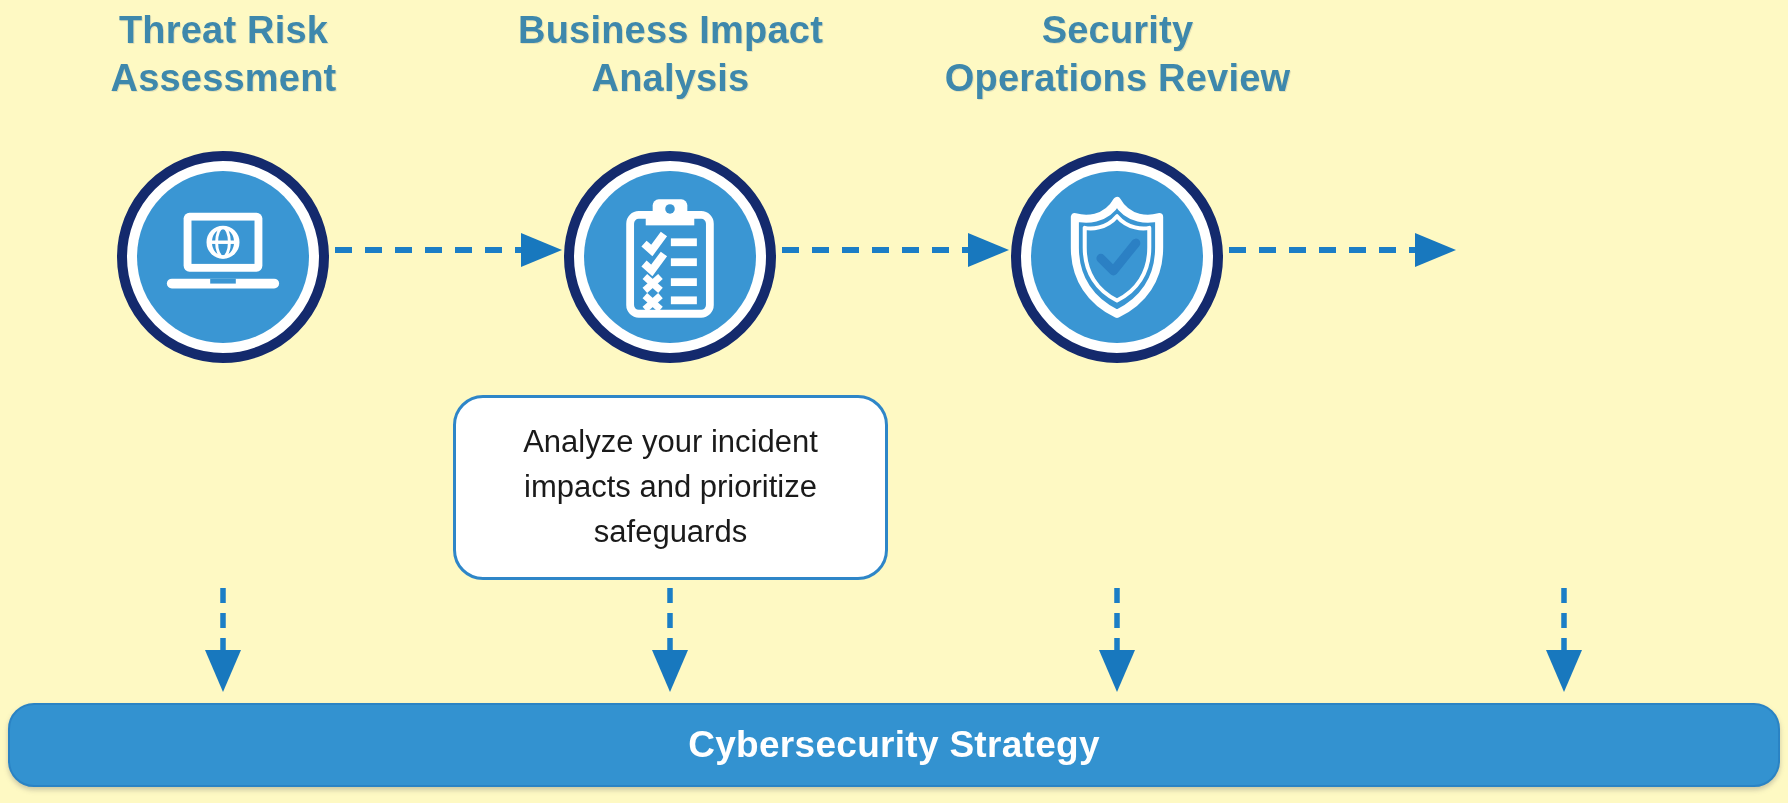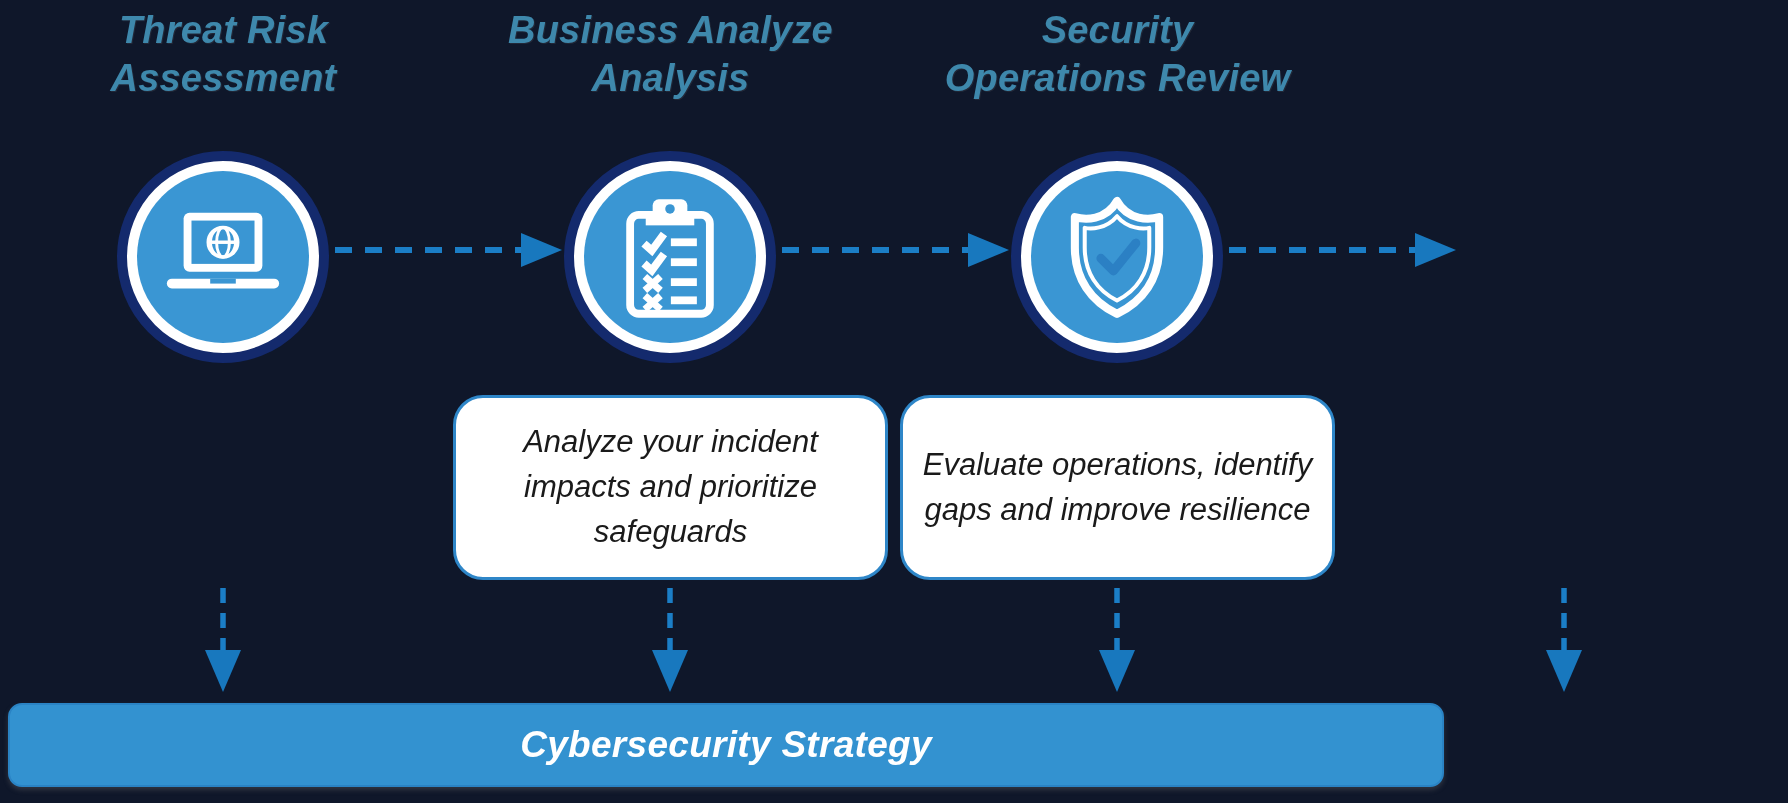--- a/index.html
+++ b/index.html
@@ -1,19 +1,18 @@
 <!DOCTYPE html>
 <html><head>
 <meta charset="utf-8">
 <style>
   html,body{margin:0;padding:0;background:#ffffff;}
   .canvas{
-    position:relative;width:1788px;height:803px;background:#0f172a;overflow:hidden;
+    position:relative;width:1788px;height:803px;background:#fef9c3;overflow:hidden;
     font-family:"Liberation Sans", sans-serif;
-    font-style:italic;
   }
   .col{position:absolute;top:0;width:447px;height:100%;}
   .col0{left:0;} .col1{left:447px;} .col2{left:894px;} .col3{left:1341px;}
 
   .step-title{
     position:absolute;left:0;right:0;top:6px;height:98px;
     display:flex;align-items:center;justify-content:center;
     text-align:center;font-size:38px;font-weight:bold;color:#3E88AC;
     line-height:1.26;white-space:pre-line;letter-spacing:0.2px;
     text-shadow:1px 1px 0 rgba(120,120,120,0.18);
@@ -34,23 +33,23 @@
   .va0{left:201px;} .va1{left:648px;} .va2{left:1095px;} .va3{left:1542px;}
 
   .desc-box{
     position:absolute;top:395px;left:6px;width:435px;height:185px;
     box-sizing:border-box;border:3px solid #2E86C8;border-radius:30px;
     background:#ffffff;display:flex;align-items:center;justify-content:center;
     text-align:center;font-size:31px;color:#1A1A1A;line-height:1.45;
     padding:0 16px;
   }
   .footer-bar{
-    position:absolute;left:8px;top:703px;width:1436px;height:84px;
+    position:absolute;left:8px;top:703px;width:1772px;height:84px;
     box-sizing:border-box;background:#3392D0;border:2px solid #2A83C4;
-    border-radius:14px;display:flex;align-items:center;justify-content:center;
+    border-radius:26px;display:flex;align-items:center;justify-content:center;
     box-shadow:0 3px 5px rgba(110,110,110,0.35);
   }
   .footer-label{color:#ffffff;font-weight:bold;font-size:37px;letter-spacing:0.3px;}
 </style>
 </head>
 <body>
 
 <div class="canvas">
 
   <div class="col col0">
@@ -66,21 +65,21 @@
           <ellipse cx="65" cy="35" rx="6.5" ry="15" fill="none" stroke="#ffffff" stroke-width="3"></ellipse>
           <ellipse cx="65" cy="35" rx="12.5" ry="15" fill="none" stroke="#ffffff" stroke-width="2.5"></ellipse>
           <rect x="8" y="72" width="114" height="10" rx="5" fill="#ffffff"></rect>
           <rect x="52" y="72" width="26" height="5" fill="#3A96D3"></rect>
         </svg>
       </div>
     </div>
   </div>
 
   <div class="col col1">
-    <div class="step-title">Business Analyze
+    <div class="step-title">Business Impact
 Analysis</div>
     <div class="ring">
       <div class="icon-circle">
         <svg width="104" height="126" viewBox="0 0 120 145">
           <rect x="14" y="24" width="92" height="114" rx="10" fill="none" stroke="#ffffff" stroke-width="9"></rect>
           <rect x="40" y="6" width="40" height="26" rx="7" fill="#ffffff"></rect>
           <rect x="32" y="20" width="56" height="16" fill="#ffffff"></rect>
           <circle cx="60" cy="17" r="5.5" fill="#3A96D3"></circle>
           <polyline points="30,57 39,65 53,46" fill="none" stroke="#ffffff" stroke-width="9"></polyline>
           <polyline points="30,80 39,88 53,69" fill="none" stroke="#ffffff" stroke-width="9"></polyline>
@@ -103,21 +102,20 @@
 Operations Review</div>
     <div class="ring">
       <div class="icon-circle">
         <svg width="108" height="130" viewBox="0 0 120 145">
           <path d="M60,10 C55,19 46,26 36,28.5 C28,30.5 20,30 13,28 L13,62 C13,97 31,122 60,136 C89,122 107,97 107,62 L107,28 C100,30 92,30.5 84,28.5 C74,26 65,19 60,10 Z" fill="none" stroke="#ffffff" stroke-width="9" stroke-linejoin="round"></path>
           <path d="M60,27 C55,33 48,37.5 40,39.5 C34,41 28,41 24,40 L24,62 C24,90 38,110 60,121 C82,110 96,90 96,62 L96,40 C92,41 86,41 80,39.5 C72,37.5 65,33 60,27 Z" fill="none" stroke="#ffffff" stroke-width="4.5" stroke-linejoin="round"></path>
           <polyline points="42,74 56,88 81,57" fill="none" stroke="#2B80C4" stroke-width="10" stroke-linecap="round" stroke-linejoin="round"></polyline>
         </svg>
       </div>
     </div>
-    <div class="desc-box">Evaluate operations, identify gaps and improve resilience</div>
   </div>
 
 
   <svg class="h-arrow ha0" viewBox="0 0 231 44">
     <line x1="2" y1="22" x2="188" y2="22" stroke="#1B7EC6" stroke-width="6" stroke-dasharray="17 13"></line>
     <polygon points="188,5 229,22 188,39" fill="#1878BE"></polygon>
   </svg>
   <svg class="h-arrow ha1" viewBox="0 0 231 44">
     <line x1="2" y1="22" x2="188" y2="22" stroke="#1B7EC6" stroke-width="6" stroke-dasharray="17 13"></line>
     <polygon points="188,5 229,22 188,39" fill="#1878BE"></polygon>

